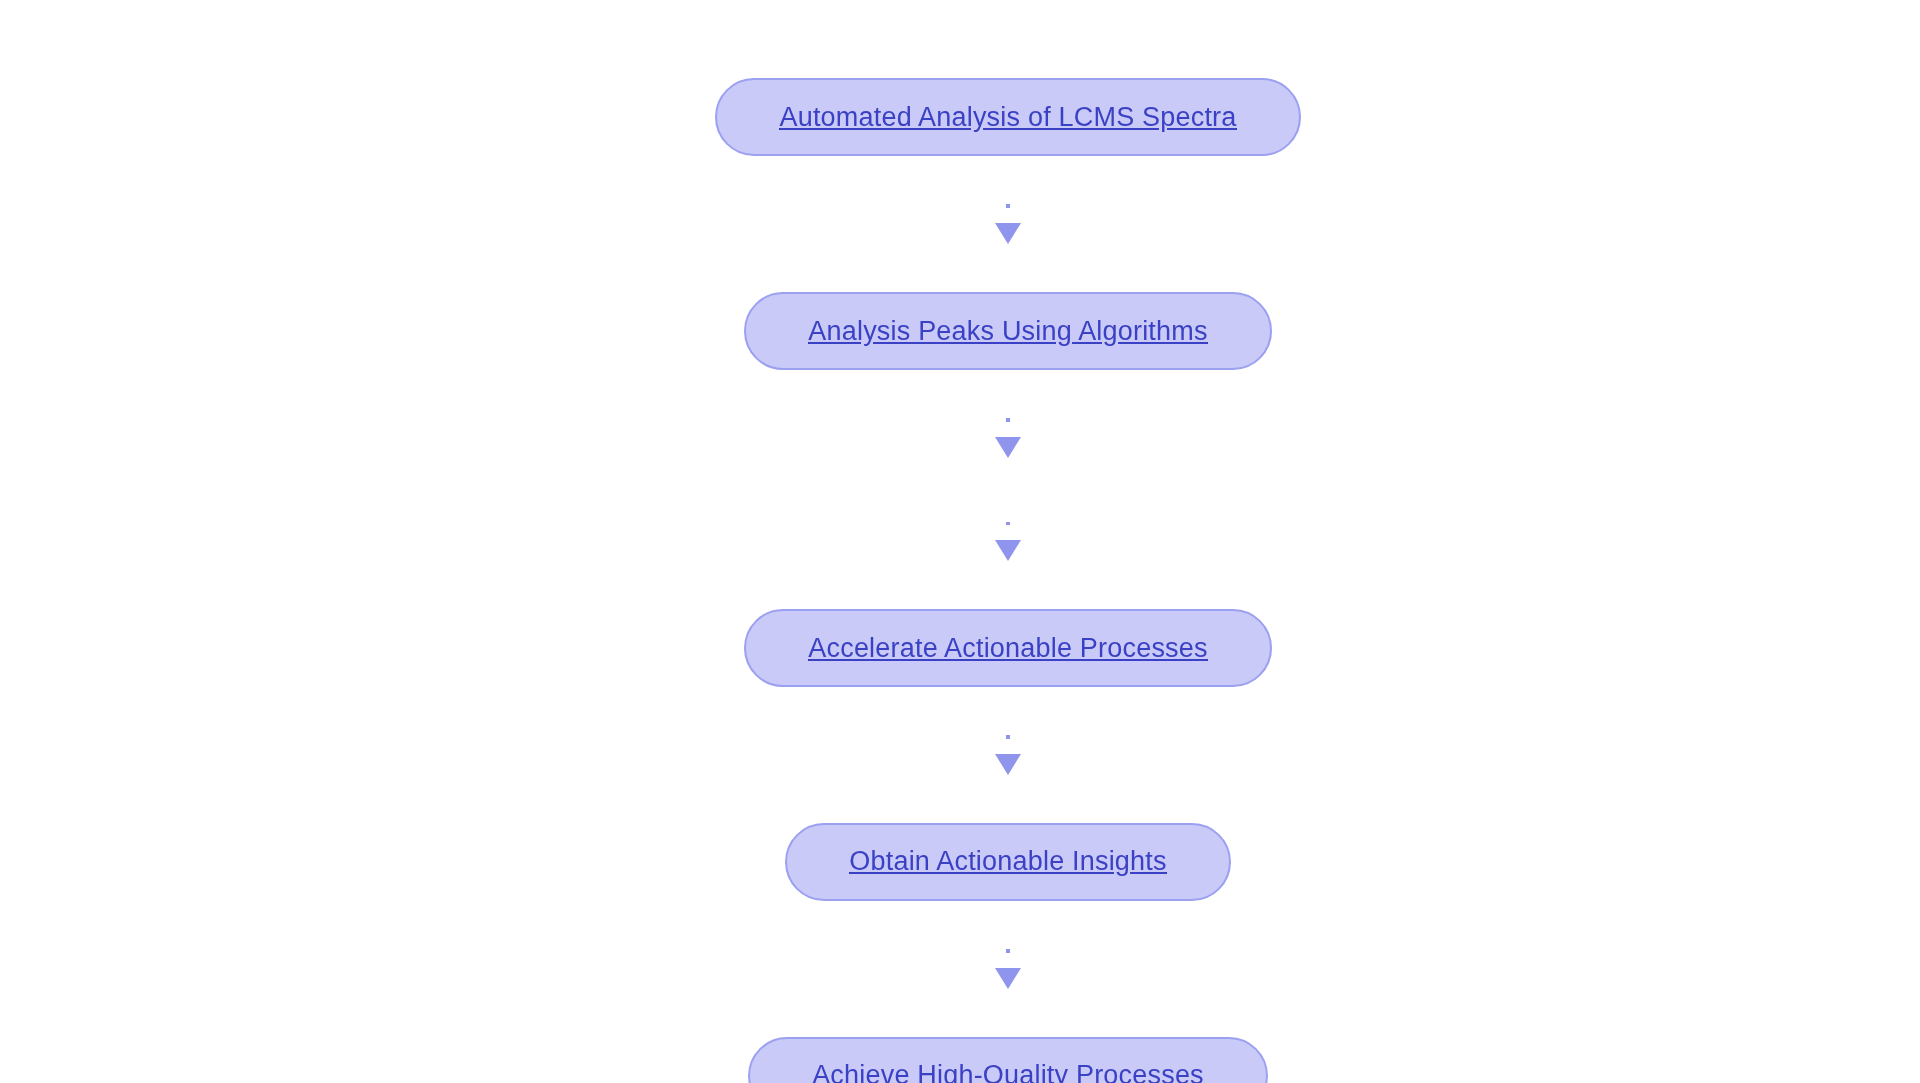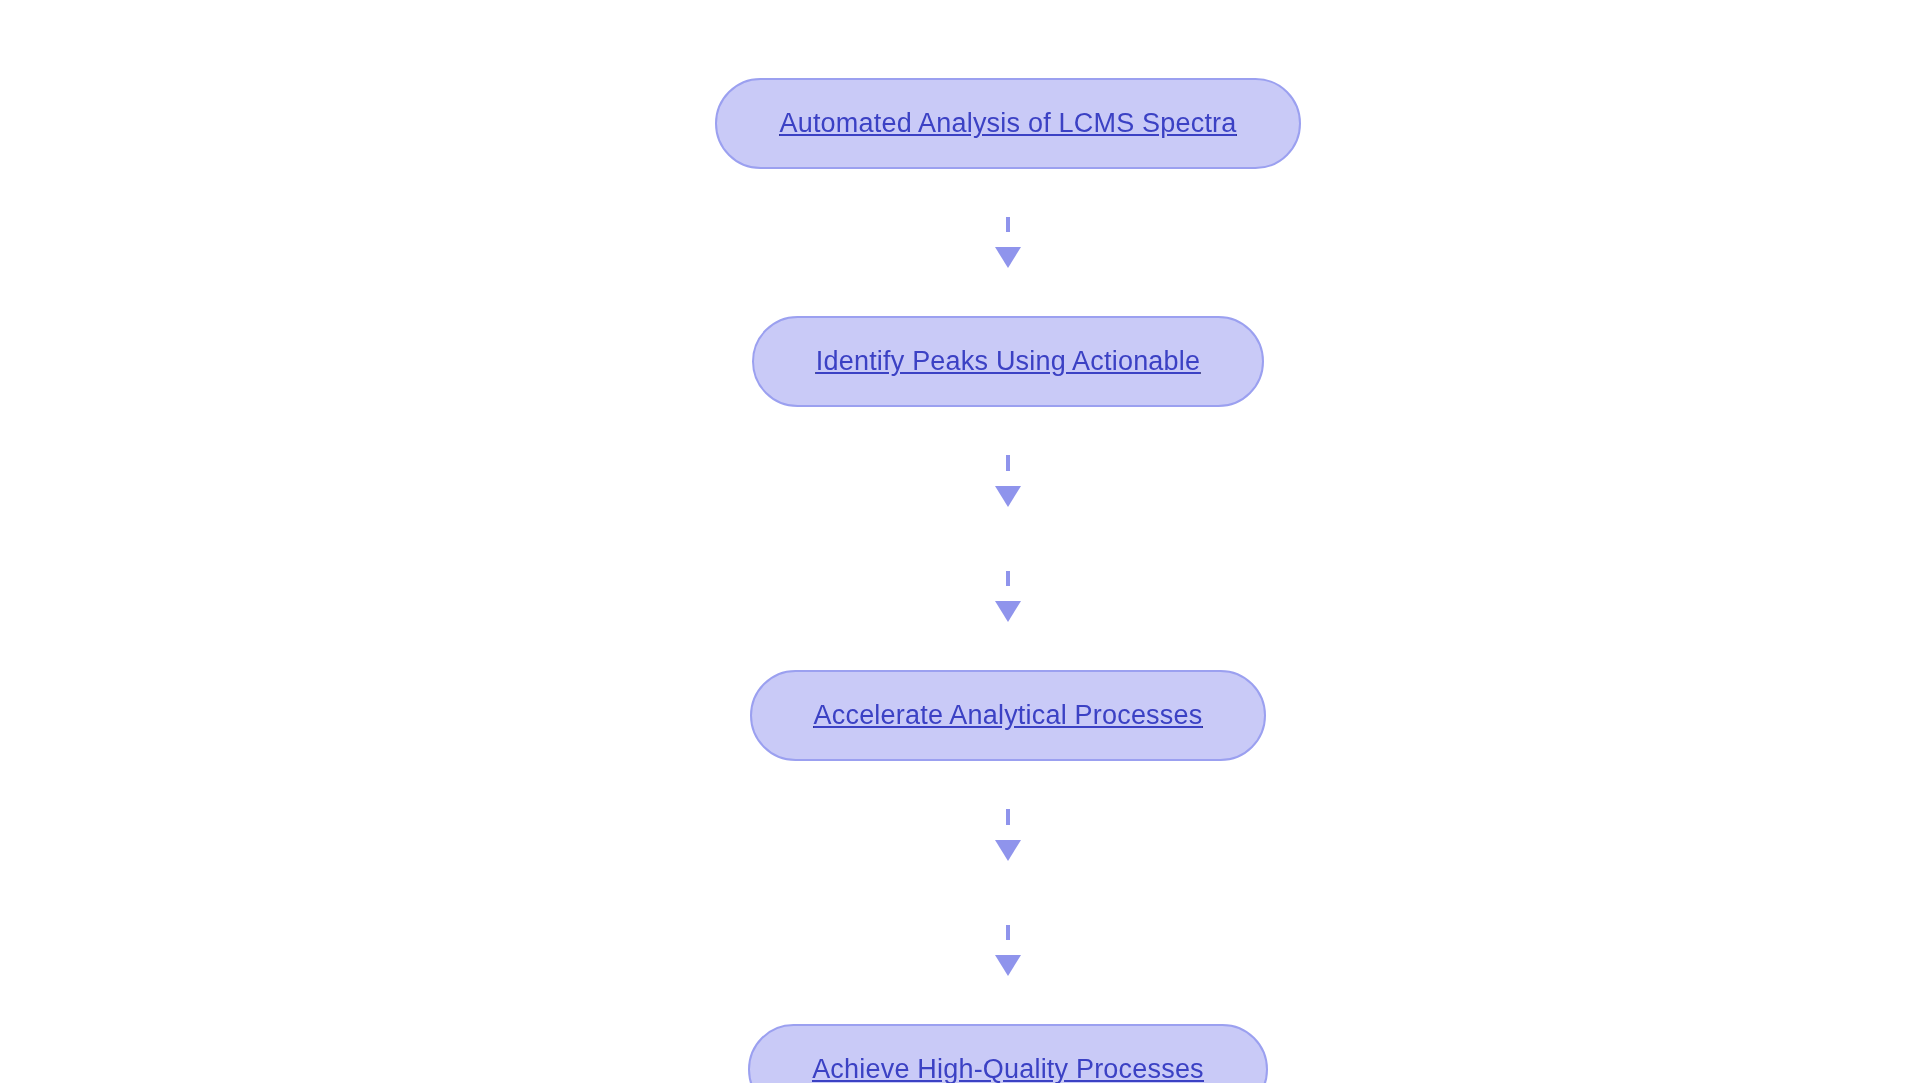--- a/index.html
+++ b/index.html
@@ -69,43 +69,46 @@
   <div class="node">
     <span>Automated Analysis of LCMS Spectra</span>
   </div>
 
   <div class="connector">
     <div class="stem"></div>
     <div class="head"></div>
   </div>
 
   <div class="node">
-    <span>Identify Peaks Using Actionable</span>
+    <span>Analysis Peaks Using Algorithms</span>
   </div>
 
   <div class="connector">
     <div class="stem"></div>
     <div class="head"></div>
   </div>
 
 
   <div class="connector">
     <div class="stem"></div>
     <div class="head"></div>
   </div>
 
   <div class="node">
-    <span>Accelerate Analytical Processes</span>
+    <span>Accelerate Actionable Processes</span>
   </div>
 
   <div class="connector">
     <div class="stem"></div>
     <div class="head"></div>
   </div>
 
+  <div class="node">
+    <span>Obtain Actionable Insights</span>
+  </div>
 
   <div class="connector">
     <div class="stem"></div>
     <div class="head"></div>
   </div>
 
   <div class="node">
     <span>Achieve High-Quality Processes</span>
   </div>
 

